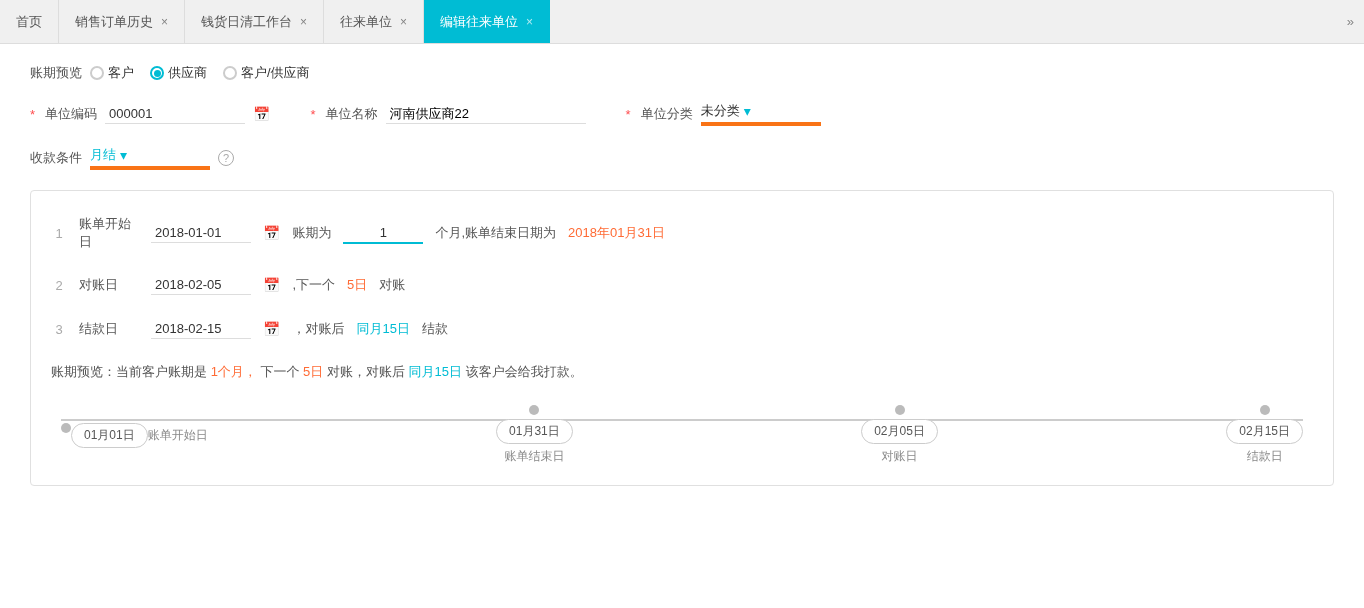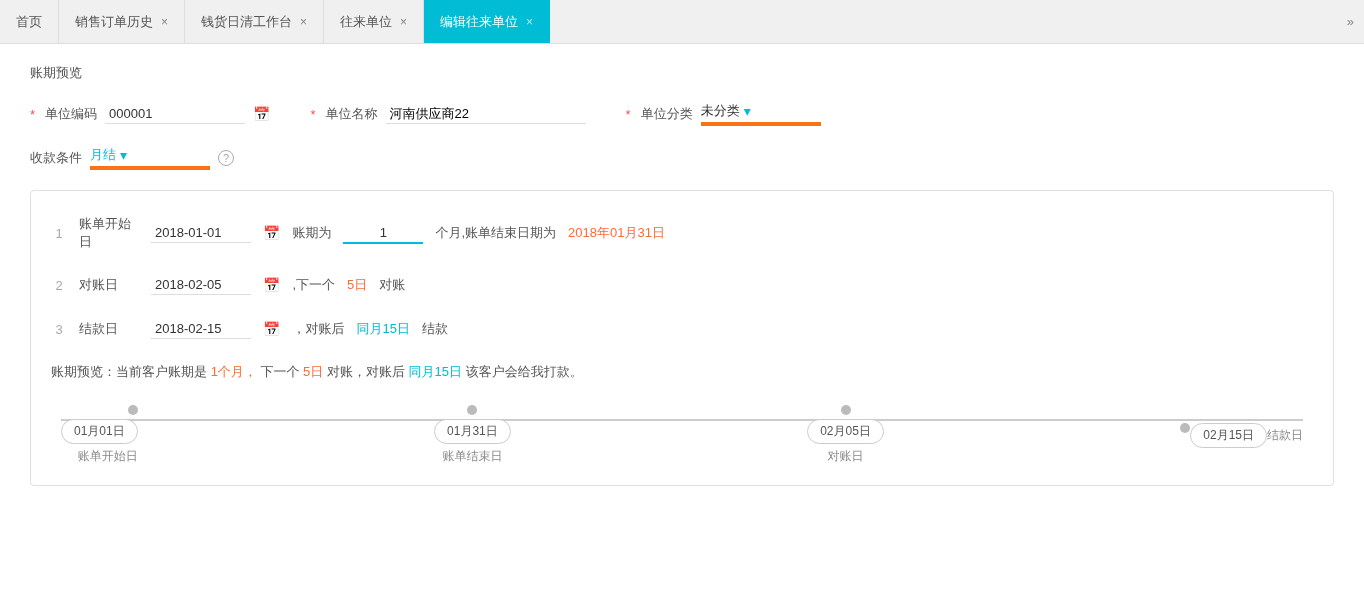--- a/index.html
+++ b/index.html
@@ -262,20 +262,34 @@
   <div class="tab-expand">
     <span>»</span>
   </div>
 </div>
 
 <div class="content">
 
   <div class="form-row">
     <div class="form-field">
       <span class="field-label">账期预览</span>
+      <div class="radio-group">
+        <label class="radio-item">
+          <div class="radio-circle"></div>
+          <span>客户</span>
+        </label>
+        <label class="radio-item">
+          <div class="radio-circle checked"></div>
+          <span>供应商</span>
+        </label>
+        <label class="radio-item">
+          <div class="radio-circle"></div>
+          <span>客户/供应商</span>
+        </label>
+      </div>
     </div>
   </div>
 
   <div class="form-row">
     <div class="form-field">
       <span class="required-star">*</span>
       <span class="field-label">单位编码</span>
       <input type="text" class="text-input" value="000001" style="">
       <span class="icon-calendar">📅</span>
     </div>
@@ -345,21 +359,21 @@
       <span class="highlight-orange">5日</span>
       <span>对账，对账后</span>
       <span class="highlight-teal">同月15日</span>
       <span>该客户会给我打款。</span>
     </div>
 
     <div style="position: relative; display: flex; align-items: center; padding: 0 10px; margin-top: 8px;">
 
       <div style="position: absolute; top: 14px; left: 10px; right: 10px; height: 2px; background: #ccc; z-index: 0;"></div>
 
-      <div style="display: flex; flex-direction: column; align-items: flex-end; position: relative; z-index: 1;">
+      <div style="display: flex; flex-direction: row; align-items: flex-start; position: relative; z-index: 1;">
         <div style="width: 10px; height: 10px; border-radius: 50%; background: #bbb; margin-bottom: 4px;"></div>
         <div style="background: #fff; border: 1px solid #ccc; border-radius: 20px; padding: 3px 12px; font-size: 12px; color: #555; white-space: nowrap;">
           <span>01月01日</span>
         </div>
         <div style="font-size: 12px; color: #888; margin-top: 4px;">账单开始日</div>
       </div>
 
       <div style="flex: 1; height: 2px; background: transparent;"></div>
 
       <div style="display: flex; flex-direction: column; align-items: center; position: relative; z-index: 1;">
@@ -375,21 +389,21 @@
       <div style="display: flex; flex-direction: column; align-items: center; position: relative; z-index: 1;">
         <div style="width: 10px; height: 10px; border-radius: 50%; background: #bbb; margin-bottom: 4px;"></div>
         <div style="background: #fff; border: 1px solid #ccc; border-radius: 20px; padding: 3px 12px; font-size: 12px; color: #555; white-space: nowrap;">
           <span>02月05日</span>
         </div>
         <div style="font-size: 12px; color: #888; margin-top: 4px;">对账日</div>
       </div>
 
       <div style="flex: 1; height: 2px; background: transparent;"></div>
 
-      <div style="display: flex; flex-direction: row; align-items: flex-start; position: relative; z-index: 1;">
+      <div style="display: flex; flex-direction: column; align-items: center; position: relative; z-index: 1;">
         <div style="width: 10px; height: 10px; border-radius: 50%; background: #bbb; margin-bottom: 4px;"></div>
         <div style="background: #fff; border: 1px solid #ccc; border-radius: 20px; padding: 3px 12px; font-size: 12px; color: #555; white-space: nowrap;">
           <span>02月15日</span>
         </div>
         <div style="font-size: 12px; color: #888; margin-top: 4px;">结款日</div>
       </div>
     </div>
 
   </div>
 

